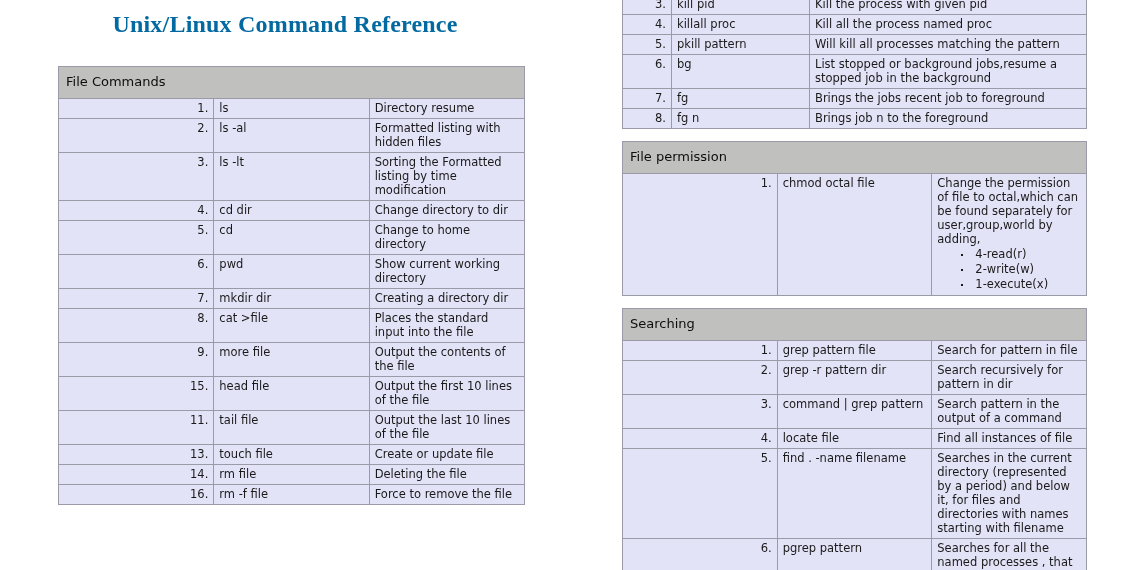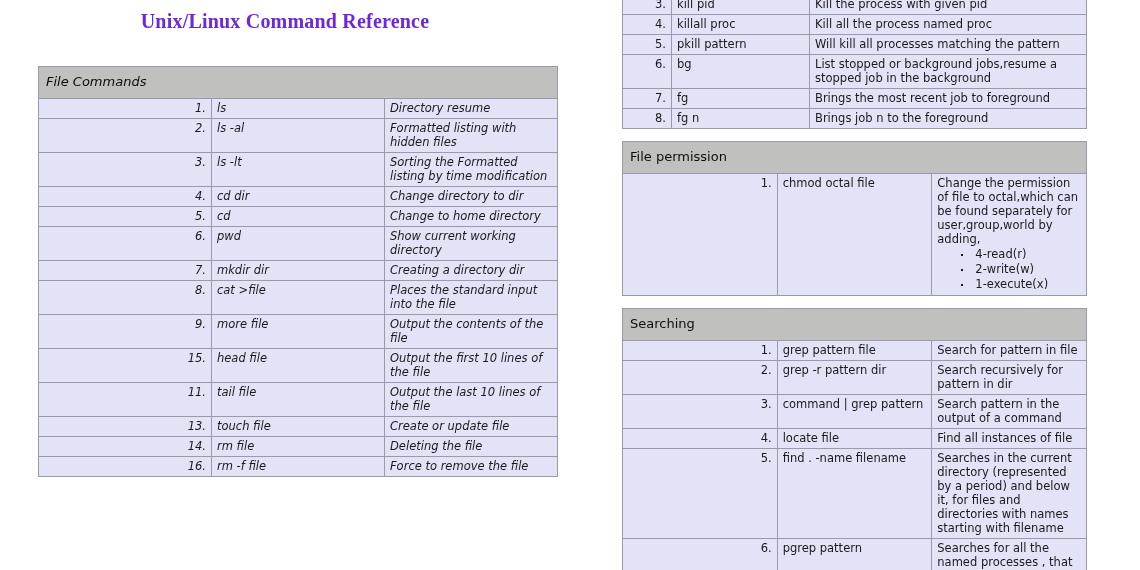--- a/index.html
+++ b/index.html
@@ -24,37 +24,36 @@
 
   
   .doc-title {
     position: absolute;
     left: 50px;
     top: -4px;
     width: 470px;
     text-align: center;
     font-family: "Liberation Serif", "DejaVu Serif", serif;
     font-weight: bold;
-    font-size: 20px;
+    font-size: 24px;
     letter-spacing: 0.2px;
     line-height: 24px;
-    color: #6d28d9;
+    color: #0369a1;
   }
 
   
   .col {
     position: absolute;
     overflow: hidden;
   }
   .col-left {
-    left: 38px;
+    left: 58px;
     top: 66px;
-    width: 520px;
+    width: 467px;
     height: 504px;
-    font-style: italic;
   }
   .col-right {
     left: 622px;
     top: -6px;
     width: 465px;
     height: 576px;
   }
 
   
   table.cheat {
@@ -230,21 +229,21 @@
               <td class="desc"><span>Will kill all processes matching the pattern</span></td>
             </tr>
             <tr>
               <td class="num">6.</td>
               <td class="cmd">bg</td>
               <td class="desc"><span>List stopped or background jobs,resume a stopped job in the background</span></td>
             </tr>
             <tr>
               <td class="num">7.</td>
               <td class="cmd">fg</td>
-              <td class="desc"><span>Brings the most recent job to foreground</span></td>
+              <td class="desc"><span>Brings the jobs recent job to foreground</span></td>
             </tr>
             <tr>
               <td class="num">8.</td>
               <td class="cmd">fg n</td>
               <td class="desc"><span>Brings job n to the foreground</span></td>
             </tr>
           </tbody>
         </table>
         <div class="spacer"></div>
         <table class="cheat">

